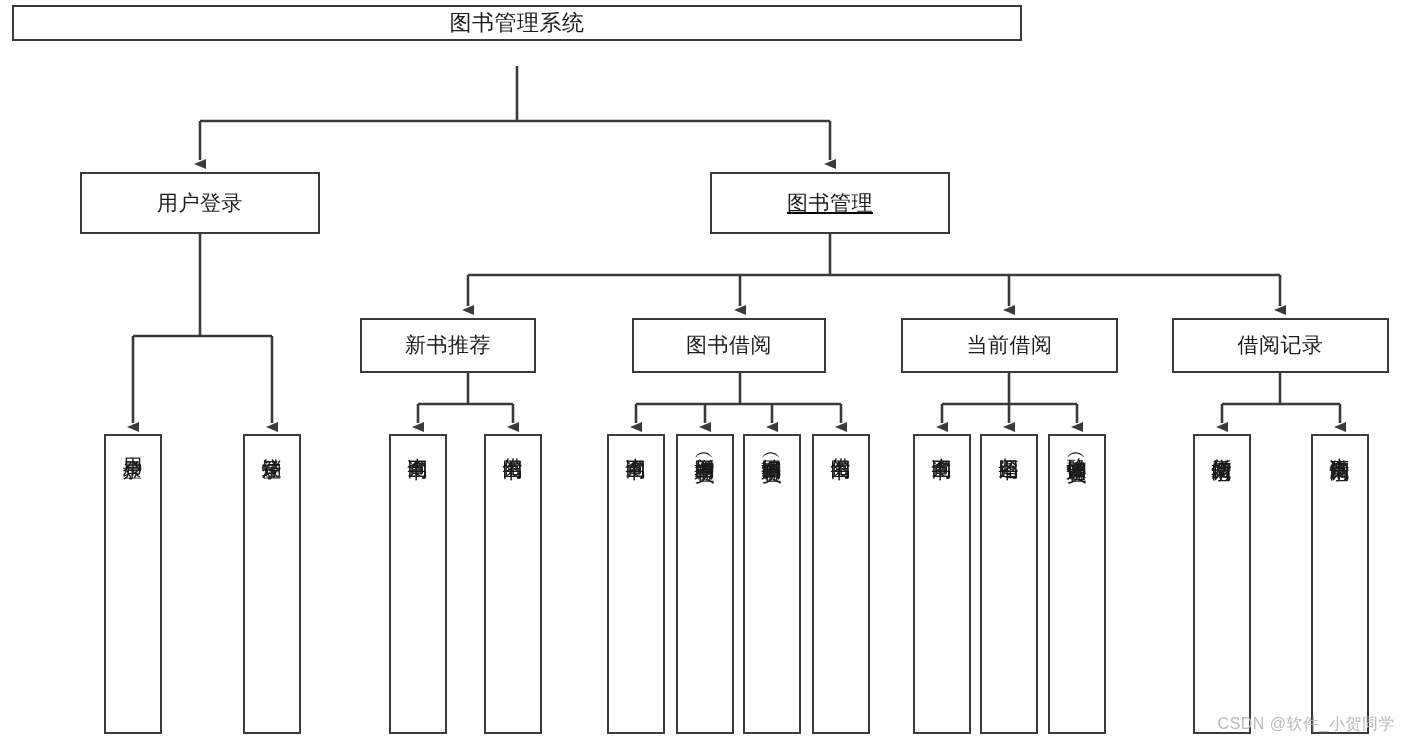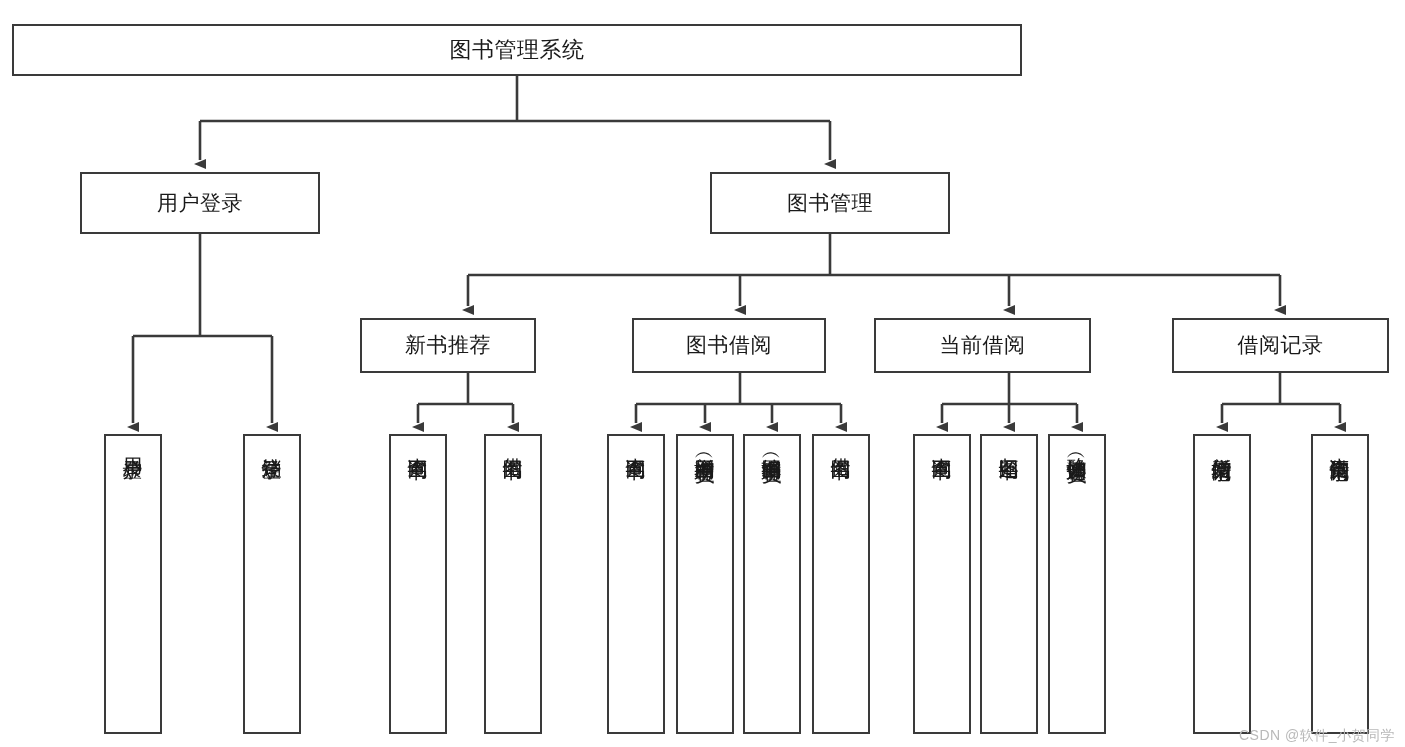--- a/index.html
+++ b/index.html
@@ -47,23 +47,23 @@
     writing-mode: vertical-rl;
     text-orientation: upright;
     font-size: 20px;
     letter-spacing: 1px;
     line-height: 1;
     white-space: nowrap;
   }
   #watermark {
     position: absolute;
     right: 10px;
-    bottom: 2px;
+    bottom: 12px;
     color: #b9b9b9;
-    font-size: 14px;
+    font-size: 16px;
     letter-spacing: 0.5px;
     z-index: 5;
     white-space: nowrap;
   }
 </style>
 </head>
 <body>
 
 <div id="canvas">
 
@@ -113,38 +113,38 @@
       <path d="M1009,404 L1009,423" marker-end="url(#arrow)"></path>
       <path d="M1077,404 L1077,423" marker-end="url(#arrow)"></path>
 
       <path d="M1280,373 L1280,404"></path>
       <path d="M1222,404 L1340,404"></path>
       <path d="M1222,404 L1222,423" marker-end="url(#arrow)"></path>
       <path d="M1340,404 L1340,423" marker-end="url(#arrow)"></path>
     </g>
   </svg>
 
-  <div class="node root" style="left:12px; top:24px; width:1010px; height:52px;">
+  <div class="node root" style="left:12px; top:5px; width:1010px; height:36px;">
     <span class="label">图书管理系统</span>
   </div>
 
   <div class="node" style="left:80px; top:172px; width:240px; height:62px;">
     <span class="label">用户登录</span>
   </div>
-  <div class="node" style="left:710px; top:172px; width:240px; height:62px;">
+  <div class="node" style="left:710px; top:172px; width:240px; height:62px;text-decoration:underline;">
     <span class="label">图书管理</span>
   </div>
 
   <div class="node" style="left:360px; top:318px; width:176px; height:55px;">
     <span class="label">新书推荐</span>
   </div>
   <div class="node" style="left:632px; top:318px; width:194px; height:55px;">
     <span class="label">图书借阅</span>
   </div>
-  <div class="node" style="left:874px; top:318px; width:217px; height:55px;">
+  <div class="node" style="left:901px; top:318px; width:217px; height:55px;">
     <span class="label">当前借阅</span>
   </div>
   <div class="node" style="left:1172px; top:318px; width:217px; height:55px;">
     <span class="label">借阅记录</span>
   </div>
 
   <div class="node vert" style="left:104px; top:434px; width:58px; height:300px;">
     <span class="label">用户登录</span>
   </div>
   <div class="node vert" style="left:243px; top:434px; width:58px; height:300px;">

